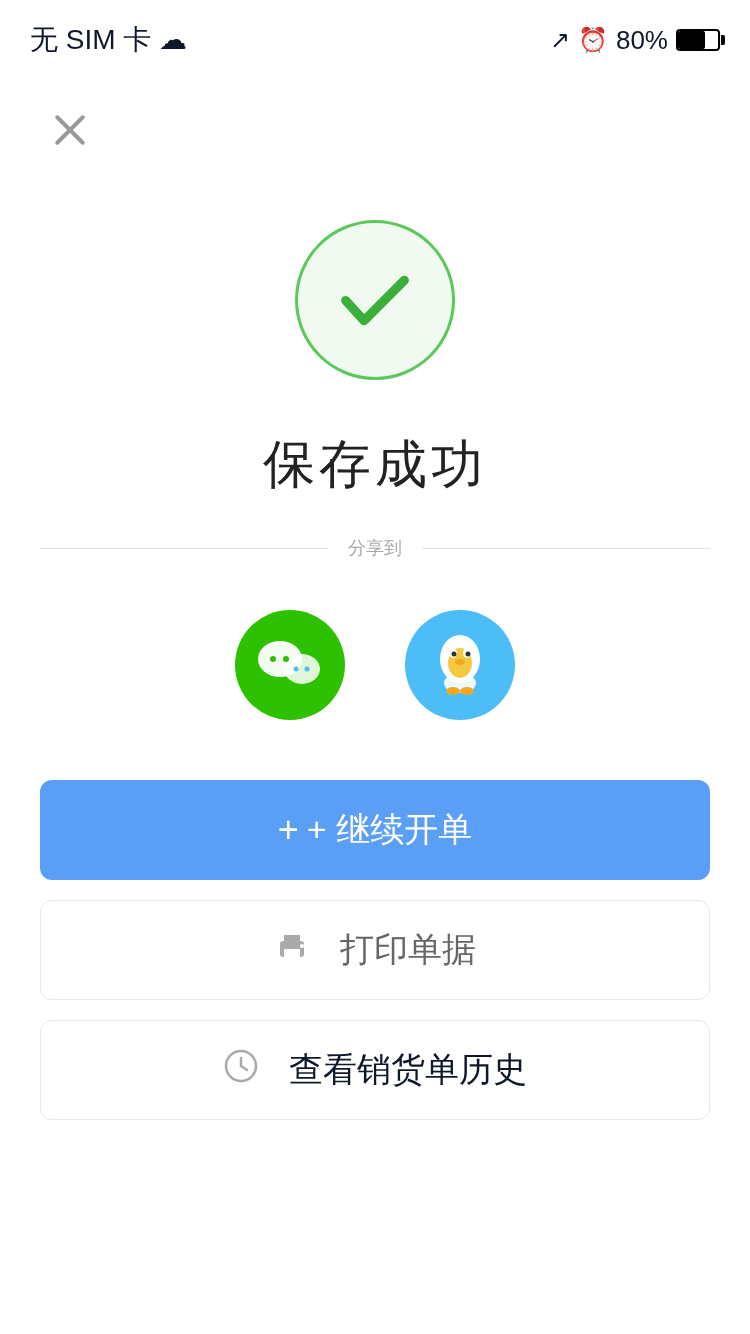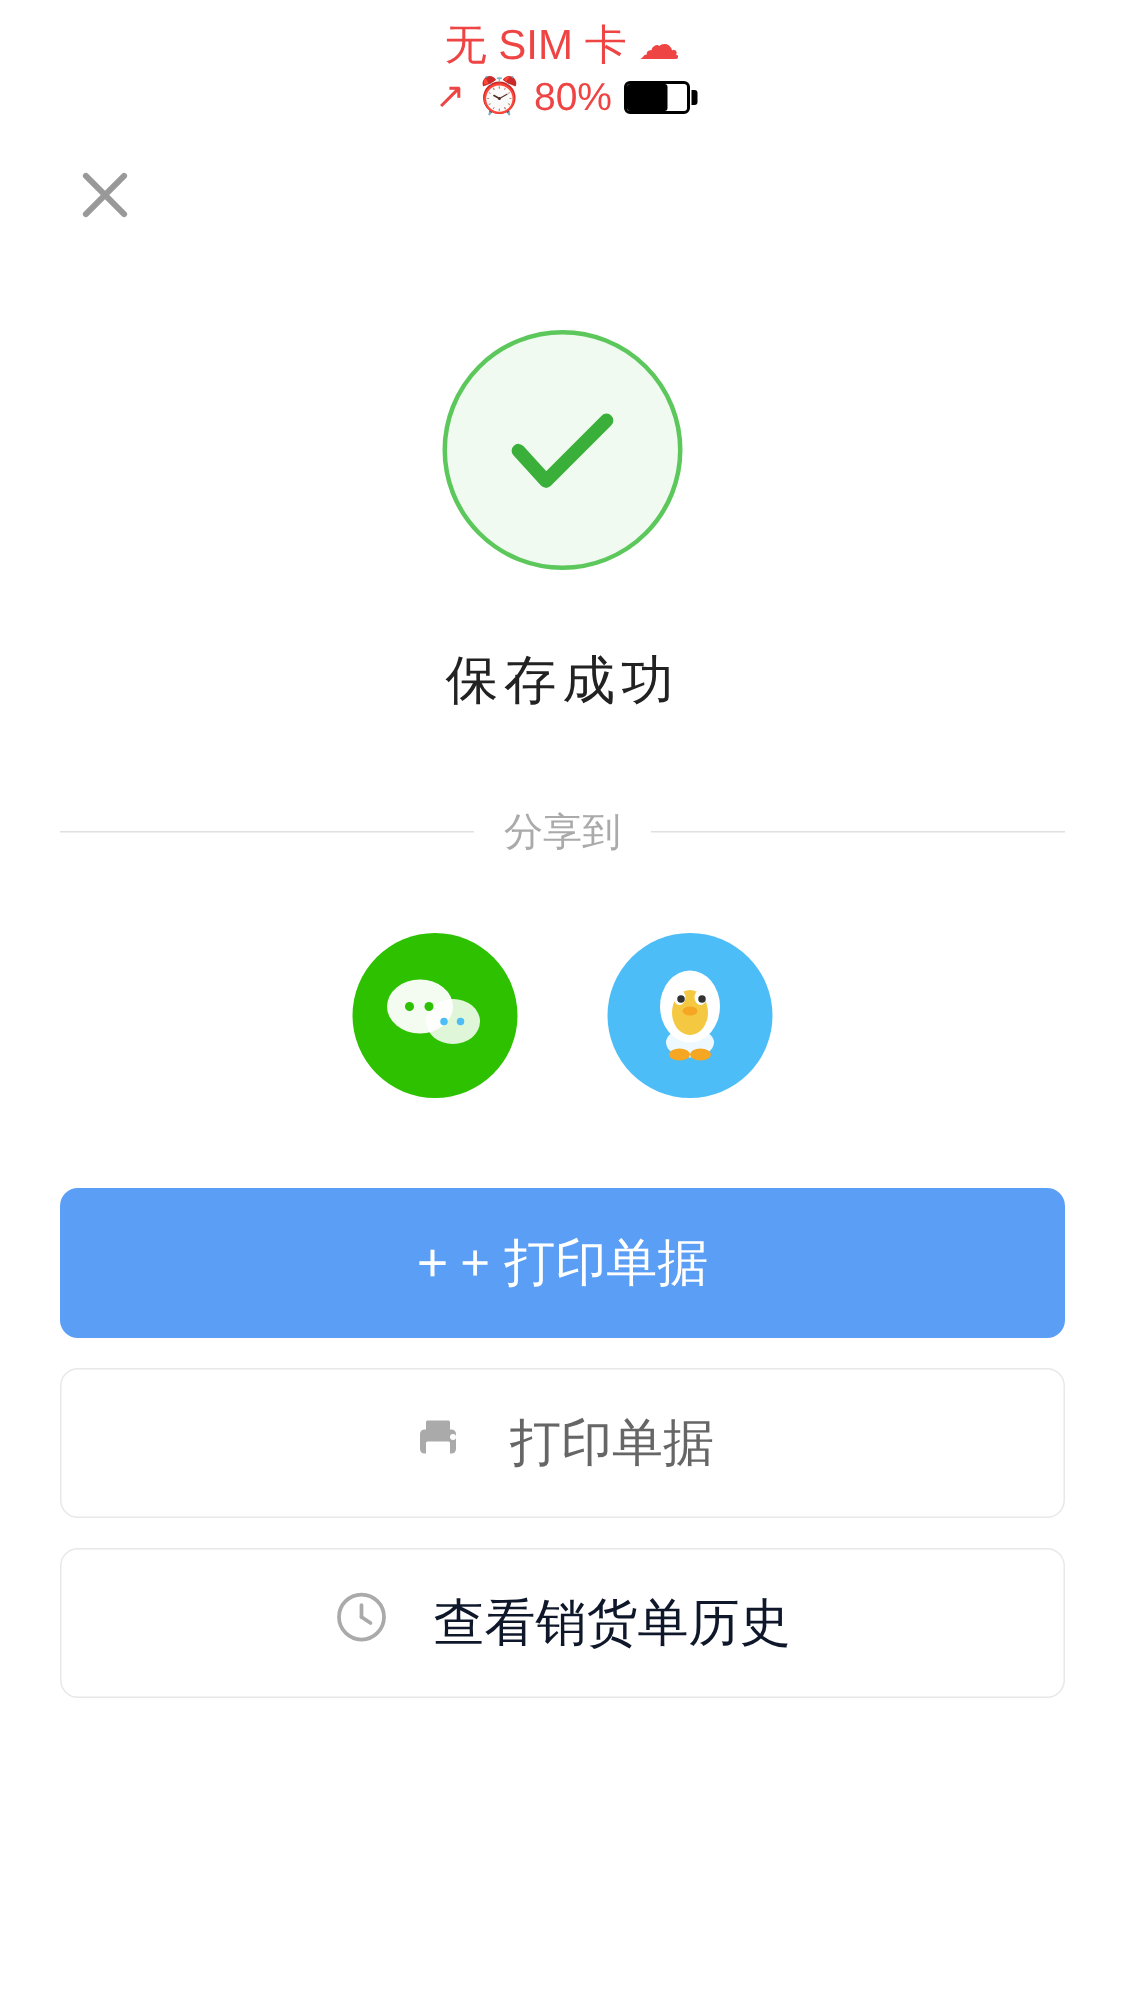--- a/index.html
+++ b/index.html
@@ -13,25 +13,24 @@
       overflow-x: hidden;
     }
 
     
     .status-bar {
       width: 750px;
       height: 80px;
       background: #ffffff;
       display: flex;
       align-items: center;
-      justify-content: flex-end;
+      justify-content: space-between;
       padding: 0 30px;
       font-size: 28px;
-      color: #ef4444;
-      flex-direction: column;
+      color: #0f172a;
     }
 
     .status-left {
       display: flex;
       align-items: center;
       gap: 12px;
     }
 
     .status-center {
       font-size: 32px;
@@ -156,24 +155,24 @@
       width: 60px;
       height: 8px;
       background: #3ab03a;
       border-radius: 4px;
       transform: rotate(-55deg);
       transform-origin: left center;
     }
 
     
     .success-title {
-      font-size: 35px;
+      font-size: 52px;
       font-weight: 400;
       color: #222;
-      margin-bottom: 60px;
+      margin-bottom: 36px;
       letter-spacing: 4px;
     }
 
     
     .share-section {
       width: 100%;
       margin-bottom: 60px;
     }
 
     .share-divider-row {
@@ -183,21 +182,21 @@
       margin-bottom: 50px;
     }
 
     .share-line {
       flex: 1;
       height: 1px;
       background: #e0e0e0;
     }
 
     .share-label {
-      font-size: 26px;
+      font-size: 18px;
       color: #aaa;
     }
 
     .share-icons {
       display: flex;
       justify-content: center;
       gap: 60px;
     }
 
     .share-btn {
@@ -341,21 +340,21 @@
           <ellipse cx="38" cy="60" rx="7" ry="4" fill="#f5a623"></ellipse>
         </svg>
       </button>
     </div>
   </div>
 
   <div class="action-buttons">
 
     <button class="action-btn btn-primary">
       <span style="font-size:36px; font-weight:300;">+</span>
-      <span style="margin-left:-8px;">+ 打印单据</span>
+      <span style="margin-left:-8px;">+ 继续开单</span>
     </button>
 
     <button class="action-btn btn-secondary">
       <span style="font-size:32px; color:#888;">
         <svg width="36" height="36" viewBox="0 0 36 36" fill="none" xmlns="http://www.w3.org/2000/svg">
           <rect x="6" y="13" width="24" height="16" rx="3" fill="#aaa"></rect>
           <rect x="10" y="21" width="16" height="10" rx="1" fill="white"></rect>
           <rect x="10" y="7" width="16" height="8" rx="1" fill="#aaa"></rect>
           <circle cx="28" cy="18" r="2" fill="white"></circle>
         </svg>

